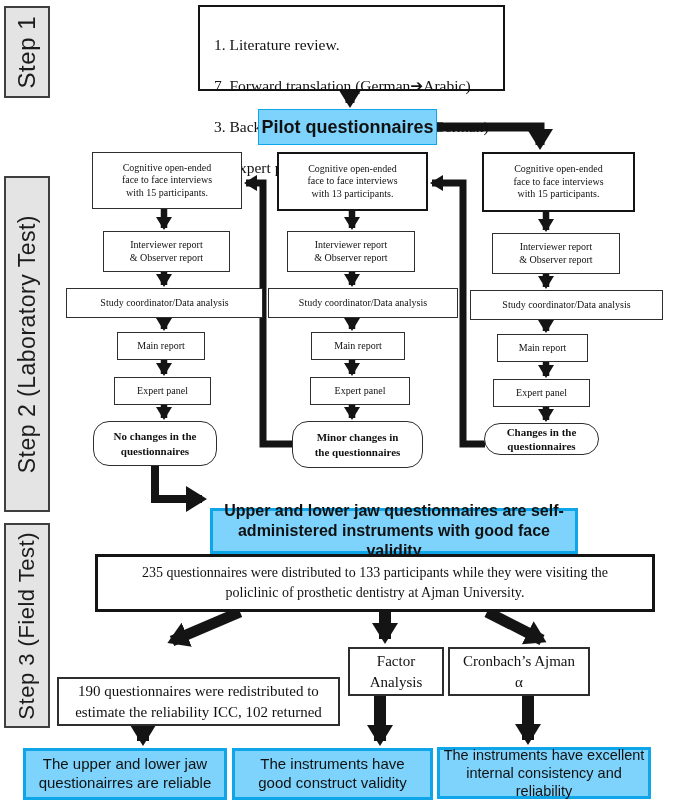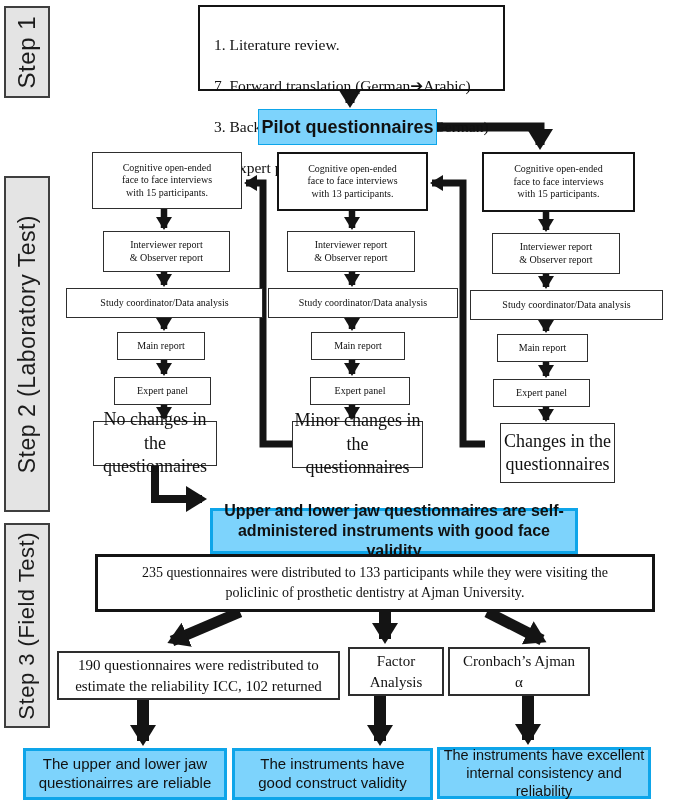--- a/index.html
+++ b/index.html
@@ -19,21 +19,21 @@
     background:#7dd3fc;border:1px solid #0ea5e9;
     font-family:"Liberation Sans",sans-serif;
   }
   .side{
     background:#e4e4e4;border:2px solid #3f3f3f;
     font-family:"Liberation Sans",sans-serif;font-style:normal;
     color:#1c1c1c;
   }
   .side span{writing-mode:vertical-rl;transform:rotate(180deg);letter-spacing:.5px;}
   .listbox{display:block;text-align:left;padding:7px 4px 0 14px;}
-  .outcome{font-weight:normal;font-size:18px;line-height:1.3;}
+  .outcome{font-weight:bold;font-size:11px;line-height:1.3;border-radius:16px;}
 </style>
 </head>
 <body>
 
 <div id="stage">
 
   <svg id="wires" width="685" height="803" viewBox="0 0 685 803">
     <defs>
       <marker id="ah" markerUnits="userSpaceOnUse" markerWidth="20" markerHeight="20" refX="11" refY="8" orient="auto">
         <path d="M0,0 L13,8 L0,16 Z" fill="#141414"></path>
@@ -122,30 +122,30 @@
 the questionnaires</div>
 
   <div class="box thick" style="left:482px;top:152px;width:153px;height:60px;">Cognitive open-ended
 face to face interviews
 with 15 participants.</div>
   <div class="box" style="left:492px;top:233px;width:128px;height:41px;">Interviewer report
 &amp; Observer report</div>
   <div class="box" style="left:470px;top:290px;width:193px;height:30px;">Study coordinator/Data analysis</div>
   <div class="box" style="left:497px;top:334px;width:91px;height:28px;">Main report</div>
   <div class="box" style="left:493px;top:379px;width:97px;height:28px;">Expert panel</div>
-  <div class="box outcome" style="left:500px;top:423px;width:115px;height:60px;">Changes in the
+  <div class="box outcome" style="left:484px;top:423px;width:115px;height:32px;">Changes in the
 questionnaires</div>
 
   <div class="box gray" style="left:210px;top:477px;width:368px;height:46px;font-size:16px;font-weight:600;border-width:3.5px;margin-top:31px;">Upper and lower jaw questionnaires are self-
 administered instruments with good face validity</div>
 
   <div class="box" style="left:95px;top:554px;width:560px;height:58px;border-width:3px;border-color:#141414;font-size:14px;line-height:1.45;">235 questionnaires were distributed to 133 participants while they were visiting the
 policlinic of prosthetic dentistry at Ajman University.</div>
 
-  <div class="box" style="left:57px;top:651px;width:283px;height:49px;border-width:2px;font-size:15px;line-height:1.4;">190 questionnaires were redistributed to
+  <div class="box" style="left:57px;top:677px;width:283px;height:49px;border-width:2px;font-size:15px;line-height:1.4;">190 questionnaires were redistributed to
 estimate the reliability ICC, 102 returned</div>
   <div class="box" style="left:348px;top:647px;width:96px;height:49px;border-width:2px;font-size:15px;line-height:1.4;">Factor
 Analysis</div>
   <div class="box" style="left:448px;top:647px;width:142px;height:49px;border-width:2px;font-size:15px;line-height:1.4;">Cronbach’s Ajman
 α</div>
 
   <div class="box gray" style="left:232px;top:748px;width:201px;height:52px;font-size:15px;border-width:3.5px;">The instruments have
 good construct validity</div>
   <div class="box gray" style="left:23px;top:748px;width:204px;height:52px;font-size:15px;border-width:3.5px;">The upper and lower jaw
 questionairres are reliable</div>

